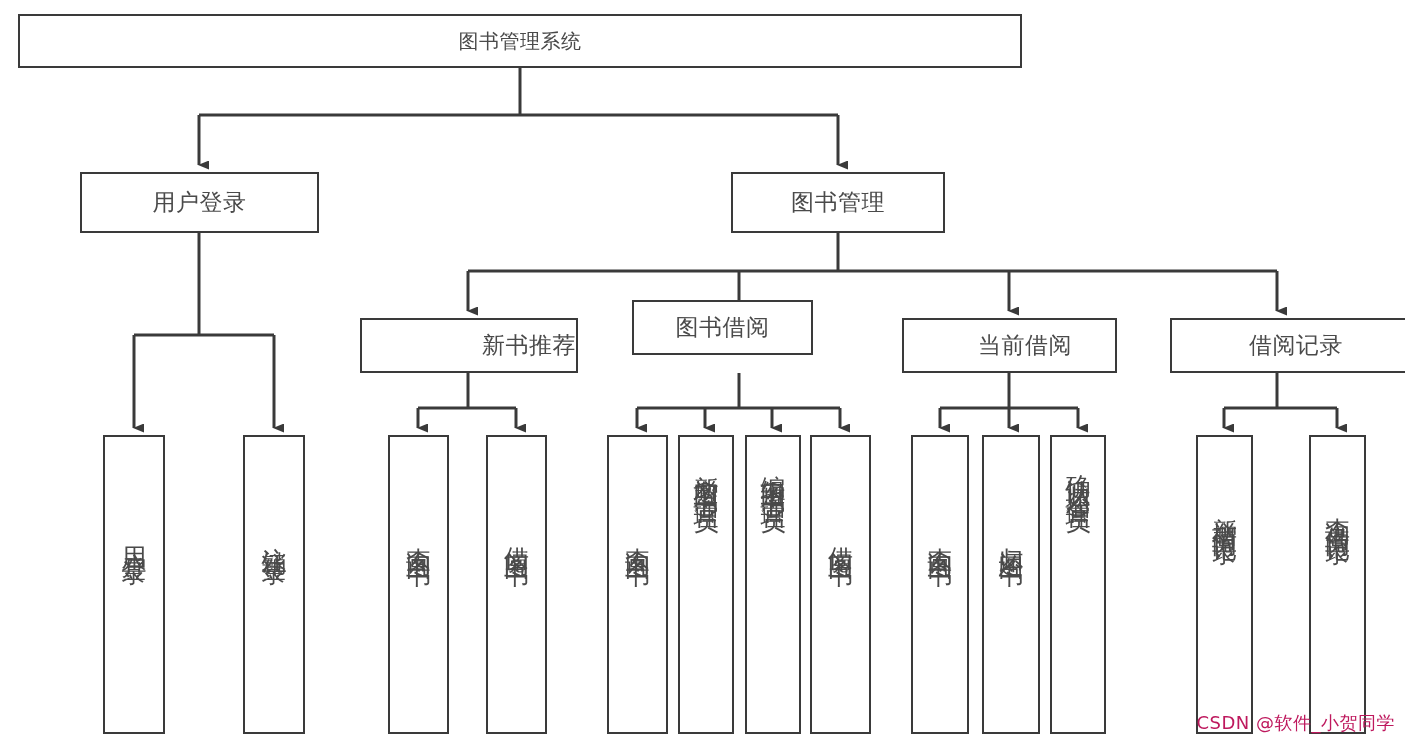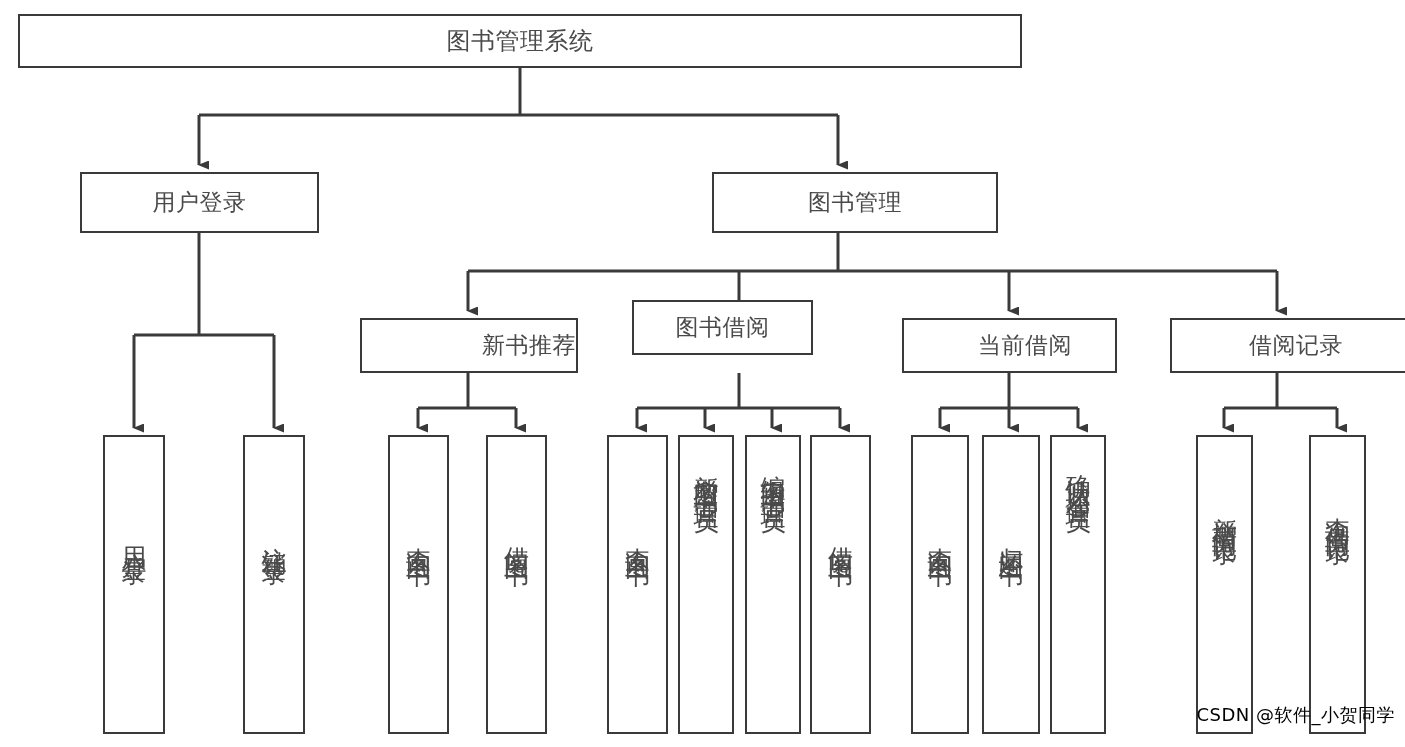--- a/index.html
+++ b/index.html
@@ -34,44 +34,44 @@
     color:#4a4a4a;
     line-height:1.12;
     white-space:nowrap;
     text-align:center;
   }
   
   .node-h .node-label{
     font-size:23px;
     letter-spacing:0.5px;
   }
-  .node-root .node-label{ font-size:24px; }
+  .node-root .node-label{ font-size:20px; }
   
   .node-v{
     align-items:flex-start;
     padding-top:12px;
   }
   .node-v .node-label{
     writing-mode:vertical-rl;
     text-orientation:upright;
     font-size:25px;
     letter-spacing:5px;
     line-height:1;
     white-space:nowrap;
   }
   
   .node-v.pad-sm{ padding-top:90px; }
   .node-v.pad-md{ padding-top:60px; }
   .node-v.pad-lg{ padding-top:18px; }
   .watermark{
     position:absolute;
     right:10px;
-    bottom:20px;
+    bottom:12px;
     font-size:18px;
-    color:#000000;
+    color:#be185d;
     white-space:nowrap;
     letter-spacing:0.5px;
   }
 </style>
 </head>
 <body>
 
 <div id="diagram-root">
 
   <svg id="diagram-canvas" viewBox="0 0 1405 747" aria-hidden="true">
@@ -124,21 +124,21 @@
     </g>
   </svg>
 
   <div class="node-box node-h node-root" style="left:18px; top:14px; width:1004px; height:54px;">
     <span class="node-label">图书管理系统</span>
   </div>
 
   <div class="node-box node-h" style="left:80px; top:172px; width:239px; height:61px;">
     <span class="node-label">用户登录</span>
   </div>
-  <div class="node-box node-h" style="left:712px; top:172px; width:286px; height:61px;">
+  <div class="node-box node-h" style="left:731px; top:172px; width:214px; height:61px;">
     <span class="node-label">图书管理</span>
   </div>
 
   <div class="node-box node-h" style="left:360px; top:318px; width:218px; height:55px;justify-content:flex-end;">
     <span class="node-label">新书推荐</span>
   </div>
   <div class="node-box node-h" style="left:632px; top:300px; width:181px; height:55px;font-family:Liberation Serif, serif;">
     <span class="node-label">图书借阅</span>
   </div>
   <div class="node-box node-h" style="left:902px; top:318px; width:215px; height:55px;padding-left:31px;">

